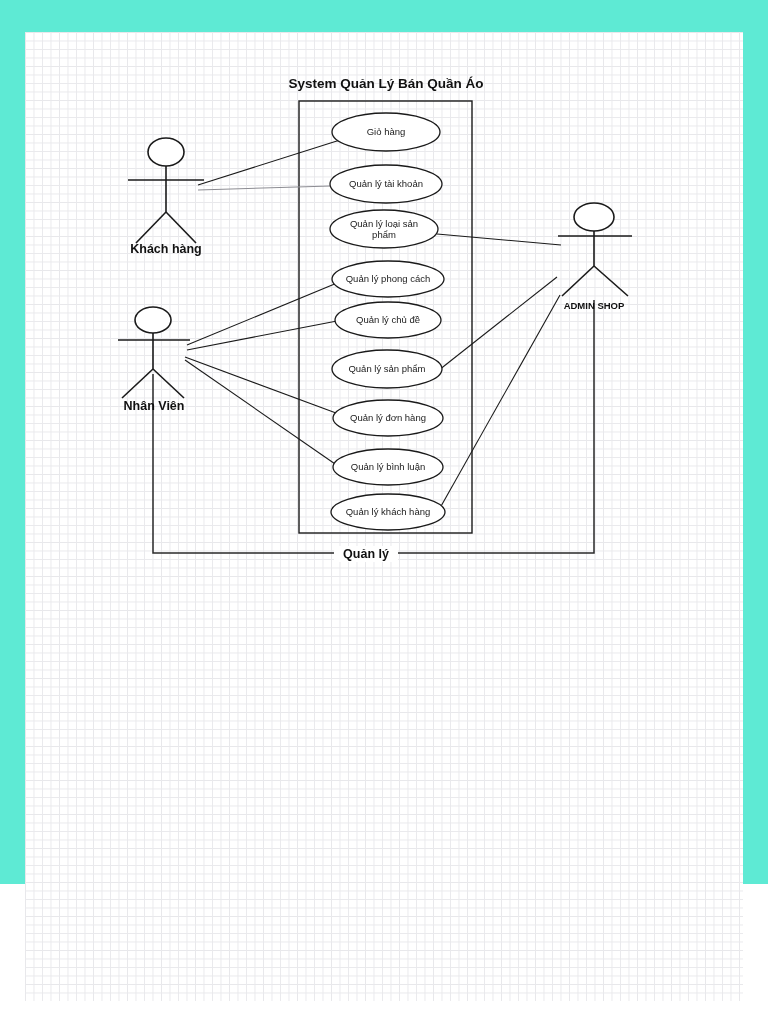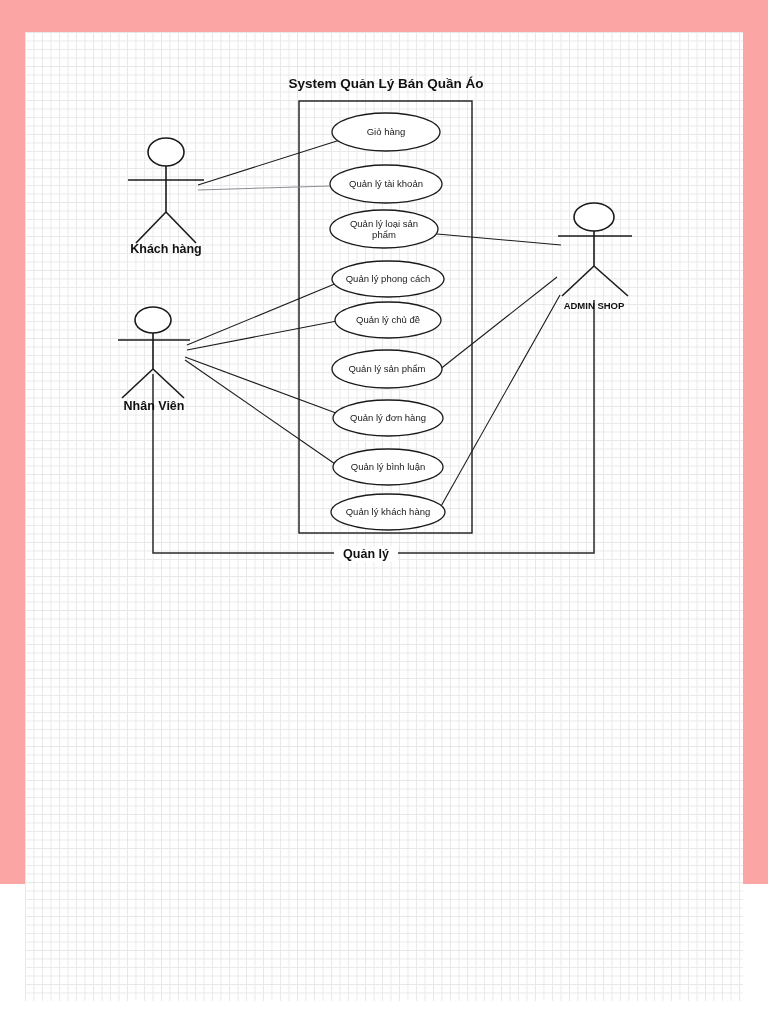--- a/index.html
+++ b/index.html
@@ -10,21 +10,21 @@
   body {
     width: 768px;
     height: 1024px;
     overflow: hidden;
     font-family: "Liberation Sans", sans-serif;
   }
   #page {
     position: relative;
     width: 768px;
     height: 884px;
-    background: #fca5a5;
+    background: #5eead4;
     text-decoration: underline;
   }
   
   #grid-paper {
     position: absolute;
     left: 25px;
     top: 32px;
     width: 718px;
     height: 969px;
     background-color: #ffffff;

